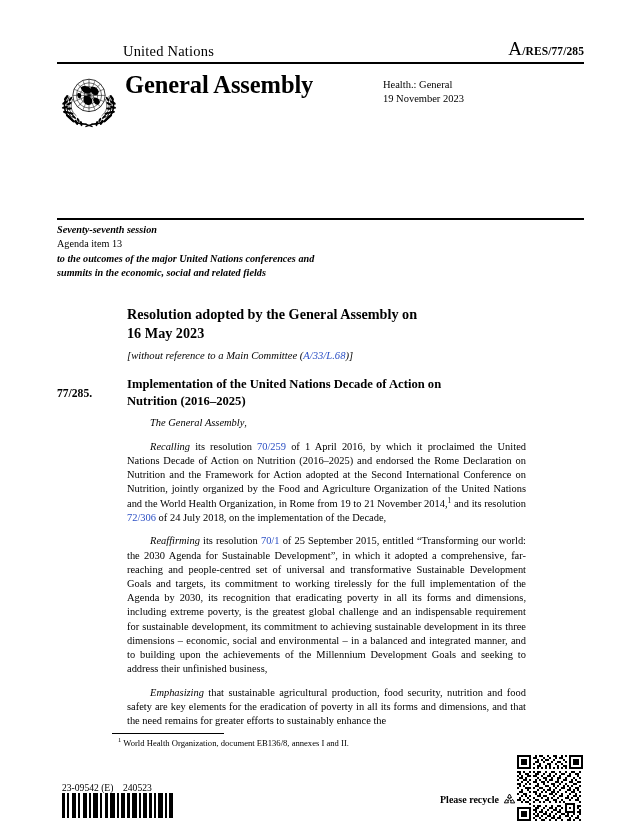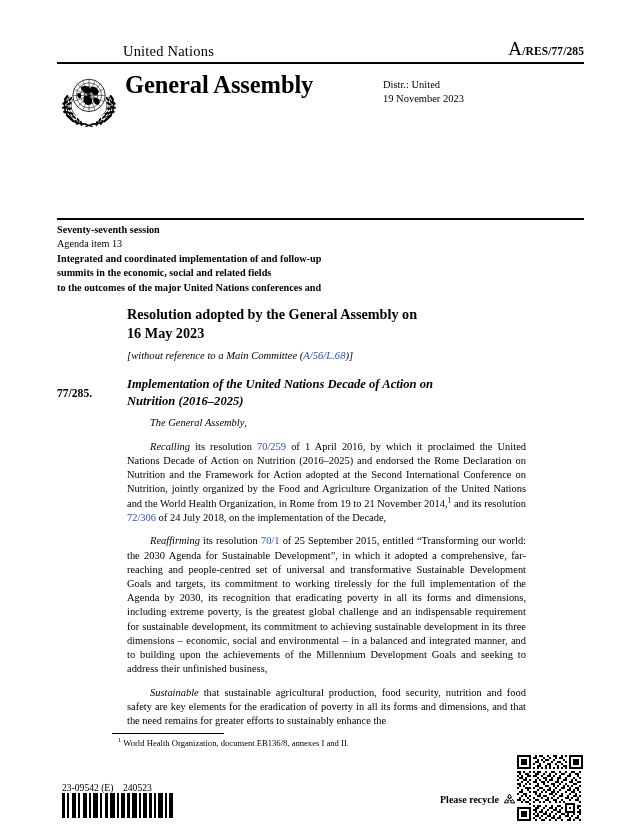--- a/index.html
+++ b/index.html
@@ -92,21 +92,21 @@
     border-top: 2.2px solid #000;
   }
   .session {
     position: absolute;
     left: 57px;
     top: 223px;
     width: 527px;
     font-size: 10.2px;
     line-height: 1.42;
   }
-  .session .b { font-weight: bold; }
+  .session .b { font-weight: bold; font-style: italic; }
 
   
   .res-head {
     position: absolute;
     left: 127px;
     top: 305px;
     width: 420px;
     font-size: 14.2px;
     font-weight: bold;
     line-height: 1.36;
@@ -131,21 +131,20 @@
   .res-num {
     flex: 0 0 70px;
     font-size: 11.6px;
     font-weight: bold;
   }
   .res-title {
     font-size: 12.6px;
     font-weight: bold;
     line-height: 1.36;
     width: 350px;
-    font-style: italic;
   }
 
   
   .body {
     position: absolute;
     left: 127px;
     top: 416px;
     width: 399px;
     font-size: 10.45px;
     line-height: 1.36;
@@ -305,56 +304,55 @@
                 <path d="M-8,1 C-3,0 3,2 5,7 C7,12 3,17 -2,16 C-8,15 -11,8 -8,1 Z"></path>
                 <path d="M8,4 C13,3 18,6 18,11 C18,15 13,17 10,14 C7,11 6,6 8,4 Z"></path>
                 <path d="M-18,-4 C-15,-5 -12,-2 -13,2 C-14,6 -18,6 -19,2 C-20,-1 -20,-3 -18,-4 Z"></path>
               </g>
             </g>
           </g>
         </svg>
       </div>
       <div class="ga-title">General Assembly</div>
       <div class="distr">
-        <div>Distr.: United</div>
+        <div>Health.: General</div>
         <div>19 November 2023</div>
       </div>
     </div>
   </div>
 
   <div class="rule-session"></div>
   <div class="session">
     <div class="b">Seventy-seventh session</div>
     <div>Agenda item 13</div>
-    <div class="b">Integrated and coordinated implementation of and follow-up</div>
+    <div class="b">to the outcomes of the major United Nations conferences and</div>
     <div class="b">summits in the economic, social and related fields</div>
-    <div class="b">to the outcomes of the major United Nations conferences and</div>
   </div>
 
   <div class="res-head">
     <div>Resolution adopted by the General Assembly on</div>
     <div>16 May 2023</div>
   </div>
 
-  <div class="committee"><span>[</span><span>without reference to a Main Committee (</span><span class="lk">A/56/L.68</span><span>)]</span></div>
+  <div class="committee"><span>[</span><span>without reference to a Main Committee (</span><span class="lk">A/33/L.68</span><span>)]</span></div>
 
   <div class="res-row">
     <div class="res-num">77/285.</div>
     <div class="res-title">Implementation of the United Nations Decade of Action on Nutrition (2016–2025)</div>
   </div>
 
   <div class="body">
 
     <p class="nojust"><span class="it">The General Assembly</span><span>,</span></p>
 
     <p><span class="it">Recalling</span><span> its resolution </span><span class="lk">70/259</span><span> of 1 April 2016, by which it proclaimed the United Nations Decade of Action on Nutrition (2016–2025) and endorsed the Rome Declaration on Nutrition and the Framework for Action adopted at the Second International Conference on Nutrition, jointly organized by the Food and Agriculture Organization of the United Nations and the World Health Organization, in Rome from 19 to 21 November 2014,</span><sup>1</sup><span> and its resolution </span><span class="lk">72/306</span><span> of 24 July 2018, on the implementation of the Decade,</span></p>
 
     <p><span class="it">Reaffirming</span><span> its resolution </span><span class="lk">70/1</span><span> of 25 September 2015, entitled “Transforming our world: the 2030 Agenda for Sustainable Development”, in which it adopted a comprehensive, far-reaching and people-centred set of universal and transformative Sustainable Development Goals and targets, its commitment to working tirelessly for the full implementation of the Agenda by 2030, its recognition that eradicating poverty in all its forms and dimensions, including extreme poverty, is the greatest global challenge and an indispensable requirement for sustainable development, its commitment to achieving sustainable development in its three dimensions – economic, social and environmental – in a balanced and integrated manner, and to building upon the achievements of the Millennium Development Goals and seeking to address their unfinished business,</span></p>
 
-    <p><span class="it">Sustainable</span><span> that sustainable agricultural production, food security, nutrition and food safety are key elements for the eradication of poverty in all its forms and dimensions, and that the need remains for greater efforts to sustainably enhance the</span></p>
+    <p><span class="it">Emphasizing</span><span> that sustainable agricultural production, food security, nutrition and food safety are key elements for the eradication of poverty in all its forms and dimensions, and that the need remains for greater efforts to sustainably enhance the</span></p>
 
   </div>
 
   <div class="fn-rule"></div>
   <div class="footnote"><sup>1</sup><span> World Health Organization, document EB136/8, annexes I and II.</span></div>
 
   <div class="jobnum">23-09542 (E)    240523</div>
 
   <div class="barcode">
     <svg viewBox="0 0 111 25" width="111" height="25" preserveAspectRatio="none" aria-hidden="true">

